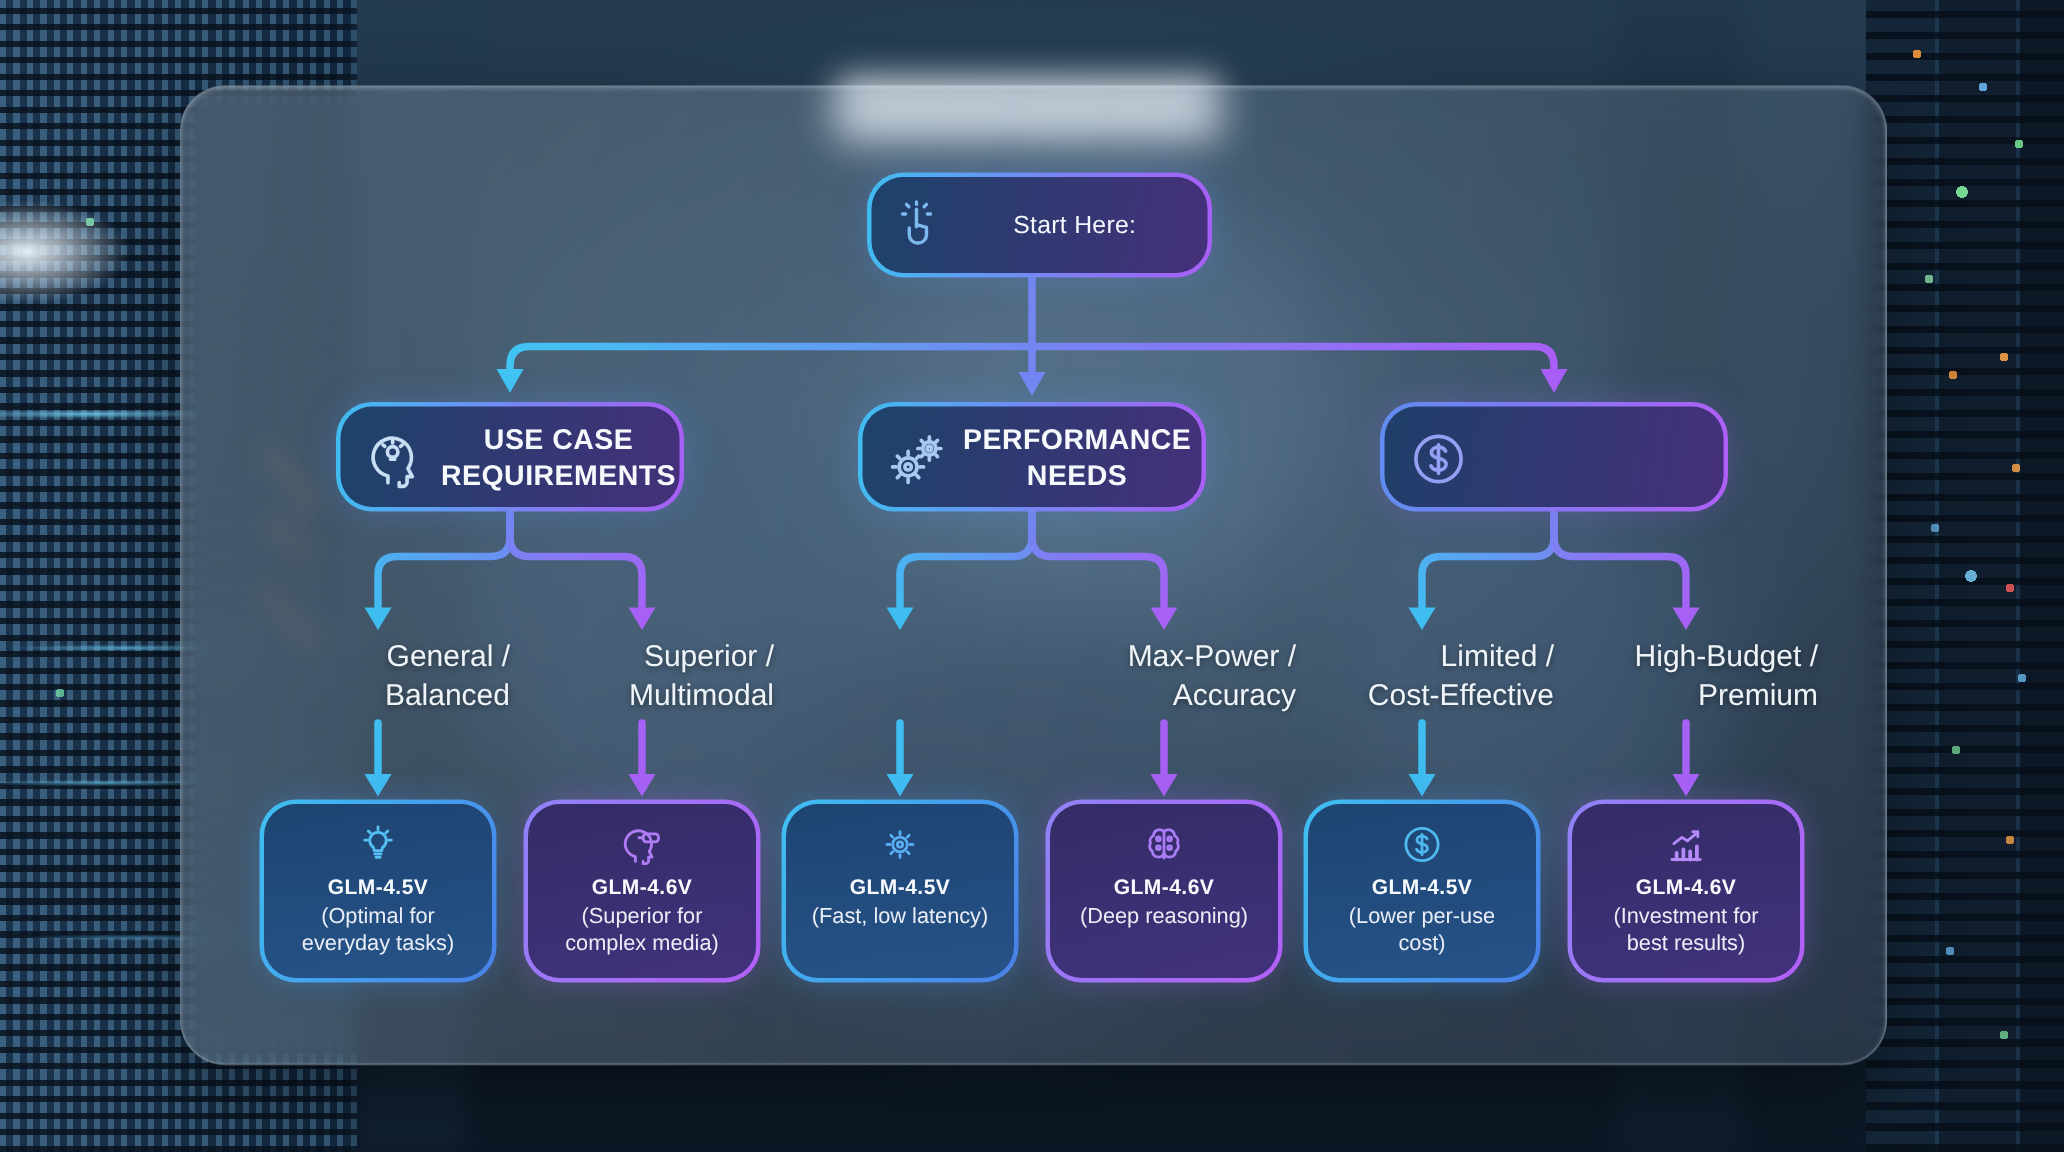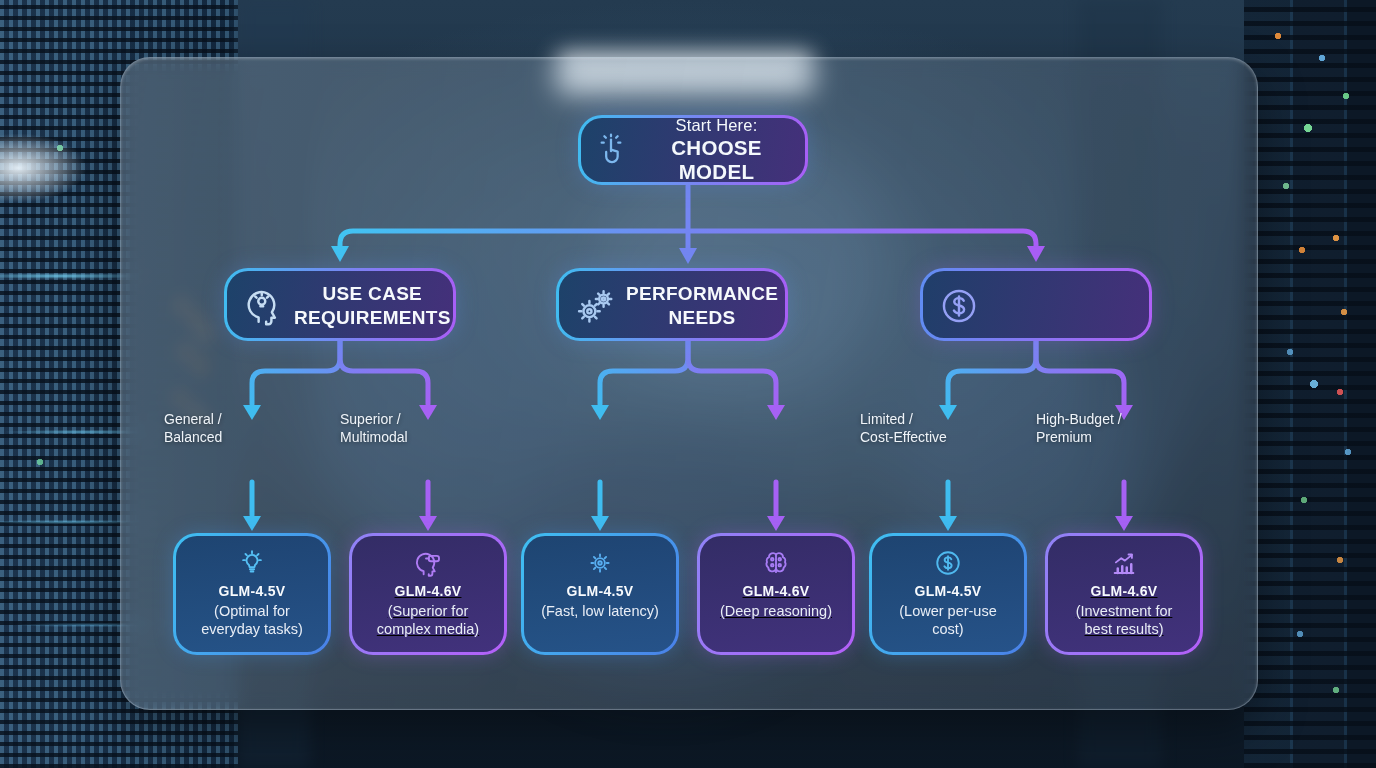--- a/index.html
+++ b/index.html
@@ -99,28 +99,28 @@
   .root-line2{font-size:20.5px;font-weight:bold;letter-spacing:.3px;margin-top:1px;}
   .branch-node{width:232px;height:73px;top:268px;}
   .branch-inner{justify-content:flex-start;padding:2px 10px 0 15px;gap:10px;}
   .branch-title{
     flex:1;text-align:center;color:#f6f9fc;font-size:19px;font-weight:bold;
     line-height:1.26;letter-spacing:.3px;white-space:pre-line;
   }
   .leaf{width:158px;height:122px;top:533px;}
   .leaf-inner{flex-direction:column;justify-content:flex-start;padding-top:12px;gap:3px;}
   .leaf-blue-border{background:linear-gradient(120deg,#3fc0f2,#4a80e8);box-shadow:0 0 20px rgba(70,150,235,0.3);}
-  .leaf-purple-border{background:linear-gradient(120deg,#8f83f6,#b45ff8);box-shadow:0 0 20px rgba(160,100,240,0.3);text-decoration:underline;}
+  .leaf-purple-border{background:linear-gradient(120deg,#8f83f6,#b45ff8);box-shadow:0 0 20px rgba(160,100,240,0.3);}
   .leaf-blue-fill{background:linear-gradient(170deg, rgba(28,62,106,0.95), rgba(36,80,132,0.95));}
   .leaf-purple-fill{background:linear-gradient(170deg, rgba(46,40,94,0.95), rgba(60,47,118,0.95));}
   .leaf-model{color:#f7fafd;font-size:14px;font-weight:bold;letter-spacing:.3px;margin-top:2px;}
   .leaf-note{color:#e9eef6;font-size:14.5px;line-height:1.26;text-align:center;white-space:pre-line;}
   .opt-label{
-    position:absolute;top:410px;width:176px;text-align:left;color:#eff4f9;
-    font-size:14px;line-height:1.3;white-space:pre-line;
+    position:absolute;top:425px;width:176px;text-align:right;color:#eff4f9;
+    font-size:20px;line-height:1.3;white-space:pre-line;
     text-shadow:0 1px 4px rgba(0,0,0,0.45);
   }
   
   .icon{display:inline-flex;align-items:center;justify-content:center;}
   .icon svg{display:block;}
   .ic-root{color:#7db8ee;}
   .ic-head{color:#c6ddf2;}
   .ic-gears{color:#a9c9f0;}
   .ic-dollar-badge{color:#95a0f5;}
   .ic-bulb{color:#55c0f5;}
@@ -220,40 +220,39 @@
     <div class="node-inner fill-dark root-inner">
       <span class="icon ic-root">
         <svg width="34" height="34" viewBox="0 0 24 24" fill="none" stroke="currentColor" stroke-width="1.6" stroke-linecap="round" stroke-linejoin="round">
           <path d="M12 4.6v8.2"></path>
           <path d="M8.6 13.4v3.2a3.9 3.9 0 0 0 3.9 3.9h.3a3.9 3.9 0 0 0 3.9-3.9v-3.5l-4.7-1.3"></path>
           <path d="M12 2.3V1.2M8.4 3.4 7.3 2.3M15.6 3.4l1.1-1.1M6.9 6.8H5.4M17.1 6.8h1.5"></path>
         </svg>
       </span>
       <div class="root-text">
         <div class="root-line1">Start Here:</div>
-        <div class="root-line2">CHOOSE MODEL</div>
       </div>
     </div>
   </div>
 
   <div class="node branch-node grad-border-a" style="left:224px;">
     <div class="node-inner fill-dark branch-inner">
       <span class="icon ic-head">
         <svg width="42" height="42" viewBox="0 0 24 24" fill="none" stroke="currentColor" stroke-width="1.4" stroke-linecap="round" stroke-linejoin="round">
           <path d="M9.5 21v-2.5a7.3 7.3 0 1 1 7.6-2.9l1.7 3.1h-2v2c0 .9-.7 1.7-1.6 1.7h-1.4V21"></path>
           <circle cx="11.3" cy="9.3" r="2"></circle>
           <path d="M10.5 12.1h1.6M11.3 5.9v-.9M8.3 7.2l-.7-.6M14.3 7.2l.7-.6"></path>
         </svg>
       </span>
       <div class="branch-title">USE CASE
 REQUIREMENTS</div>
     </div>
   </div>
 
-  <div class="node branch-node grad-border-a" style="left:556px;">
+  <div class="node branch-node grad-border-a" style="left:572px;">
     <div class="node-inner fill-dark branch-inner">
       <span class="icon ic-gears">
         <svg width="42" height="42" viewBox="0 0 24 24" fill="none" stroke="currentColor" stroke-width="1.4" stroke-linecap="round" stroke-linejoin="round">
           <circle cx="8.8" cy="15" r="3.4"></circle>
             <circle cx="8.8" cy="15" r="1.2"></circle>
           <path d="M8.8 10.4V9.1M8.8 19.6v1.3M13.4 15h1.3M2.9 15h1.3M12 11.8l.9-.9M4.7 19.1l.9-.9M12 18.2l.9.9M4.7 10.9l.9.9"></path>
           <circle cx="16.9" cy="8" r="2.5"></circle>
             <circle cx="16.9" cy="8" r="0.9"></circle>
           <path d="M16.9 4.6V3.6M16.9 11.4v1M20.3 8h1M12.5 8h1M19.2 5.7l.8-.8M13.8 11.1l.8-.8M19.2 10.3l.8.8M13.8 4.9l.8.8"></path>
         </svg>
@@ -272,20 +271,22 @@
           <path d="M14.7 9c-.5-1-1.5-1.5-2.7-1.5-1.6 0-2.7.9-2.7 2.1s1.1 1.7 2.7 2.1c1.8.4 2.9 1 2.9 2.3 0 1.3-1.3 2.2-2.9 2.2-1.4 0-2.4-.6-2.9-1.6"></path>
         </svg>
       </span>
     </div>
   </div>
 
   <div class="opt-label" style="left:164px;">General /
 Balanced</div>
   <div class="opt-label" style="left:340px;">Superior /
 Multimodal</div>
+  <div class="opt-label" style="left:688px;">Max-Power /
+Accuracy</div>
   <div class="opt-label" style="left:1036px;">High-Budget /
 Premium</div>
   <div class="opt-label" style="left:860px;">Limited /
 Cost-Effective</div>
 
   <div class="node leaf leaf-blue-border" style="left:173px;">
     <div class="node-inner leaf-blue-fill leaf-inner">
       <span class="icon ic-bulb">
         <svg width="30" height="30" viewBox="0 0 24 24" fill="none" stroke="currentColor" stroke-width="1.5" stroke-linecap="round" stroke-linejoin="round">
           <path d="M9.6 13.6a4.4 4.4 0 1 1 4.8 0l-.4 1.7h-4l-.4-1.7z"></path>

